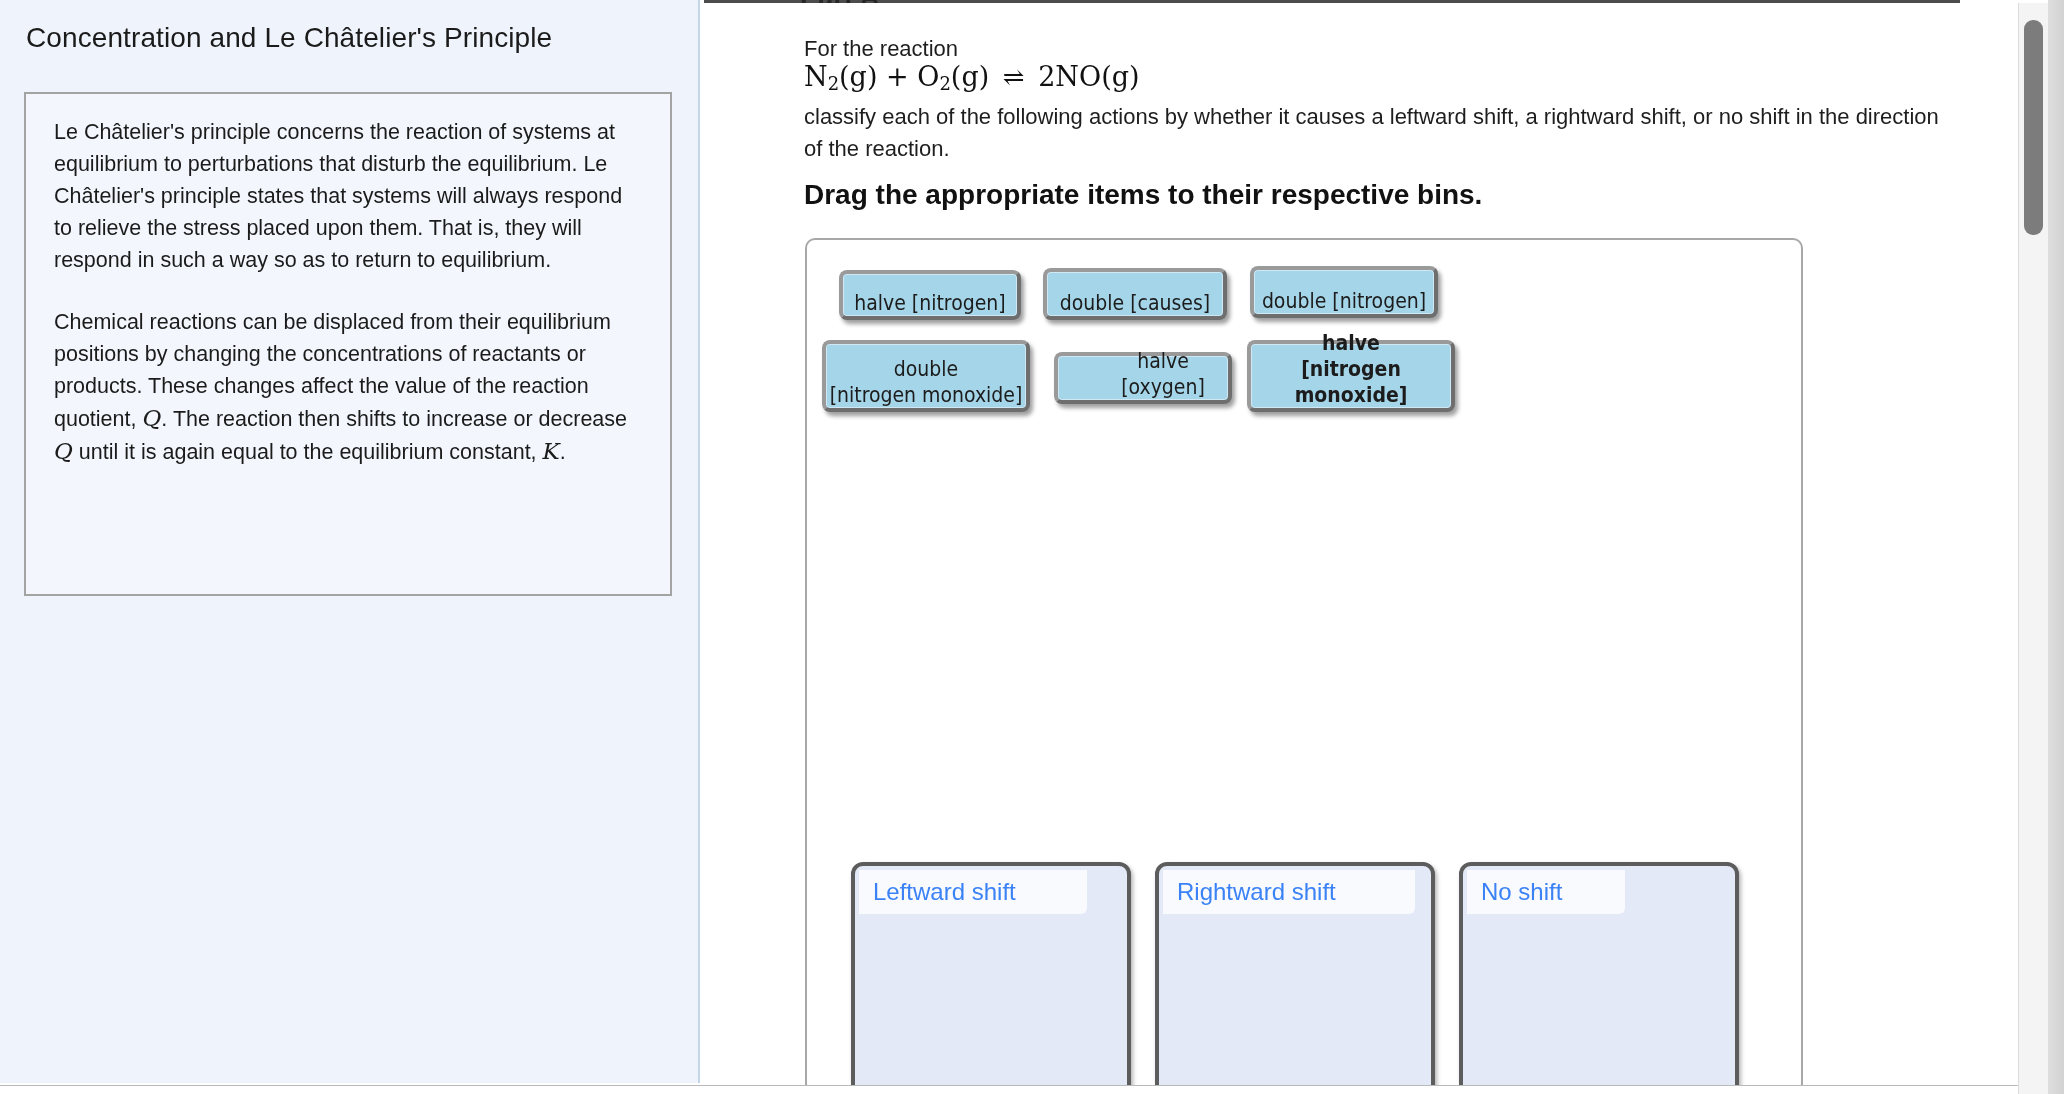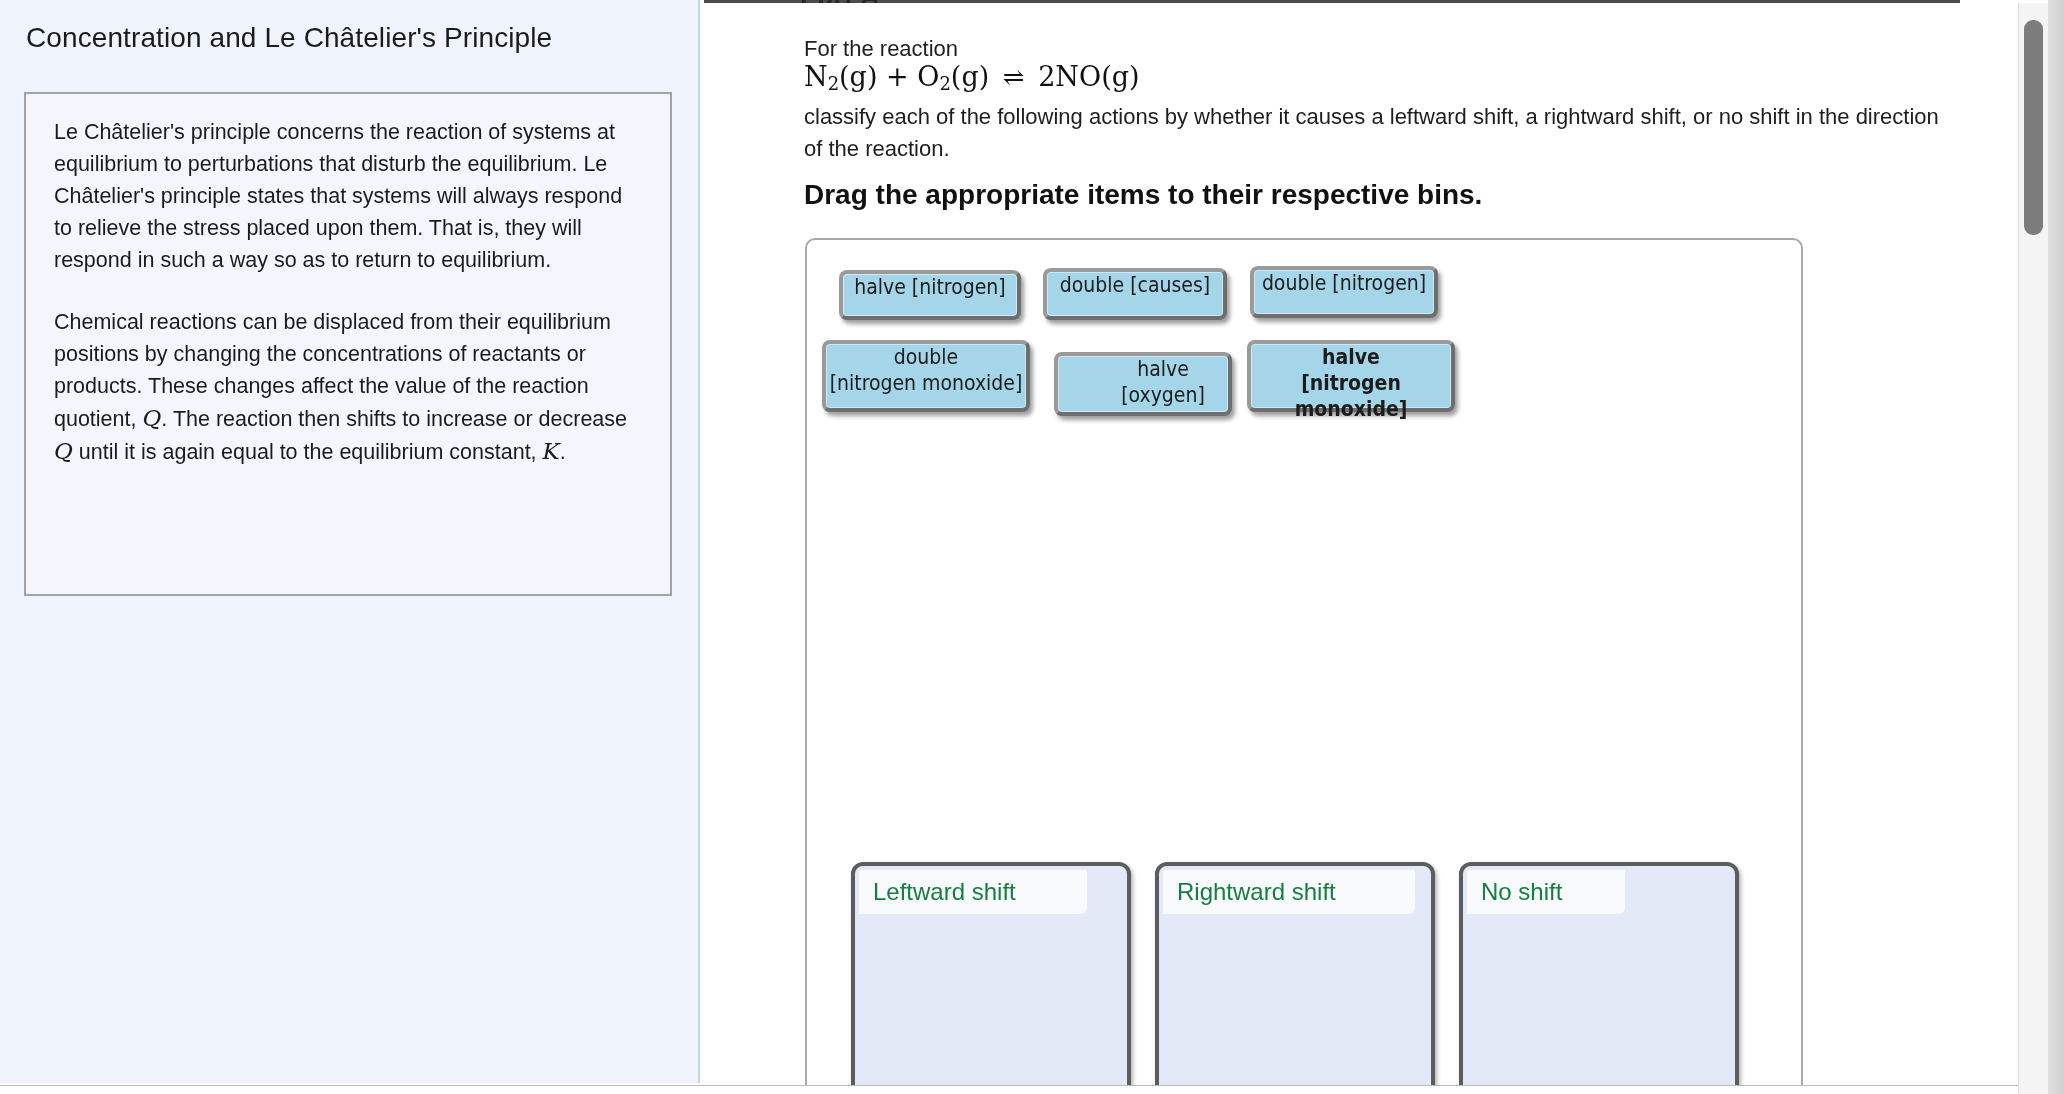--- a/index.html
+++ b/index.html
@@ -128,21 +128,21 @@
   
   .tile {
     position: absolute;
     background: #a5d5e8;
     border: 4px solid;
     border-color: #9a9a9a #6e6e6e #6e6e6e #9a9a9a;
     border-radius: 8px;
     box-shadow: 3px 4px 4px rgba(0,0,0,.38),
                 inset 0 0 0 1px #cfe8f3;
     display: flex;
-    align-items: flex-start;
+    align-items: flex-end;
     justify-content: center;
     text-align: center;
     color: #1c1c1c;
     font-family: "DejaVu Sans Condensed", "Liberation Sans", sans-serif;
     font-size: 21px;
     line-height: 26px;
     cursor: grab;
     user-select: none;
   }
   .tile span { display: block; white-space: pre-line; }
@@ -162,21 +162,21 @@
   .bin-label {
     position: absolute;
     left: 4px; top: 4px;
     height: 44px;
     background: #f8fafd;
     border-bottom-right-radius: 6px;
     display: flex;
     align-items: center;
     padding: 0 16px 0 14px;
     font-size: 24px;
-    color: #15803d;
+    color: #3b82f6;
     white-space: nowrap;
   }
   .bin-label.w1 { width: 228px; }
   .bin-label.w2 { width: 252px; }
   .bin-label.w3 { width: 158px; }
 
   
   .sb-track {
     position: absolute;
     left: 2018px; top: 3px;
@@ -255,21 +255,21 @@
           <div class="tile" style="left: 236px; top: 28px; width: 184px; height: 52px;">
             <span>double [causes]</span>
           </div>
           <div class="tile" style="left: 443px; top: 26px; width: 188px; height: 52px;">
             <span>double [nitrogen]</span>
           </div>
           <div class="tile" style="left: 15px; top: 100px; width: 208px; height: 72px;">
             <span>double
 [nitrogen monoxide]</span>
           </div>
-          <div class="tile" style="left: 247px; top: 112px; width: 178px; height: 64px; padding-left: 40px;">
+          <div class="tile" style="left: 247px; top: 112px; width: 178px; height: 52px; padding-left: 40px;">
             <span>halve [oxygen]</span>
           </div>
           <div class="tile" style="left: 440px; top: 100px; width: 208px; height: 72px; font-weight: bold;">
             <span>halve
 [nitrogen monoxide]</span>
           </div>
         </div>
       <div id="bin-layer">
           <div class="bin" style="left: 44px;">
             <div class="bin-label w1">Leftward shift</div>

